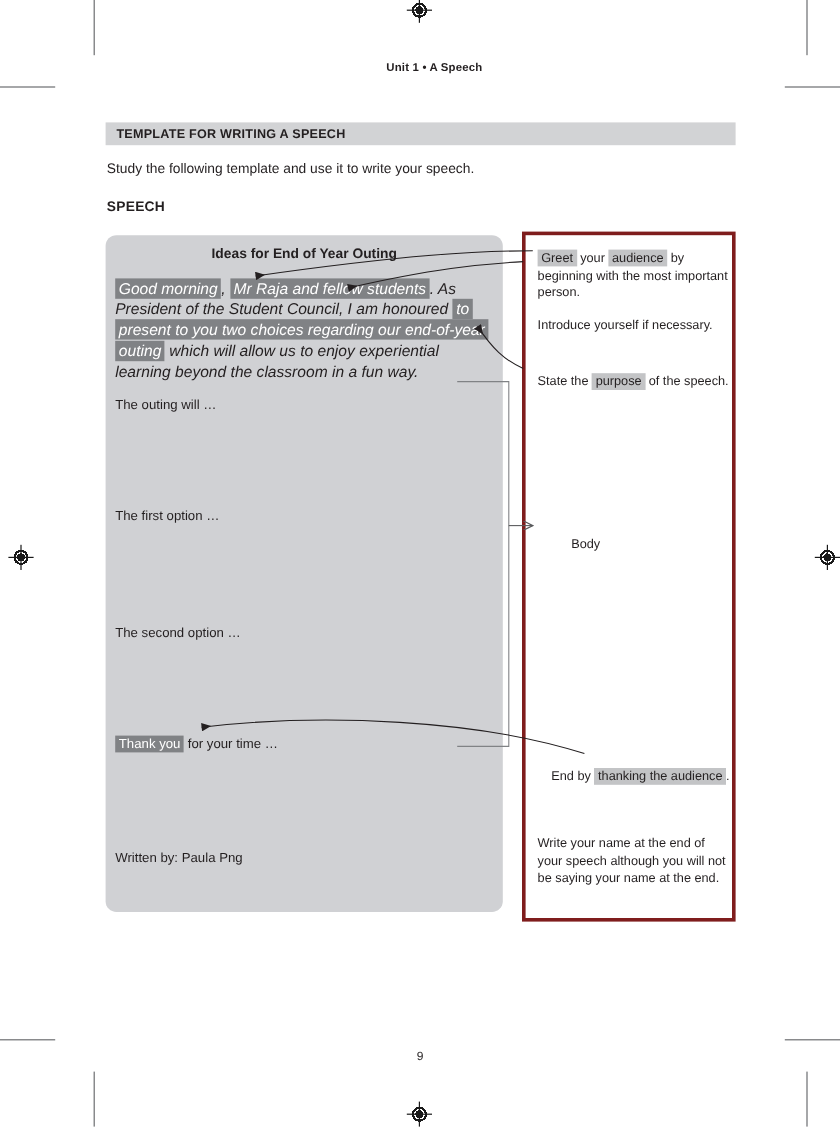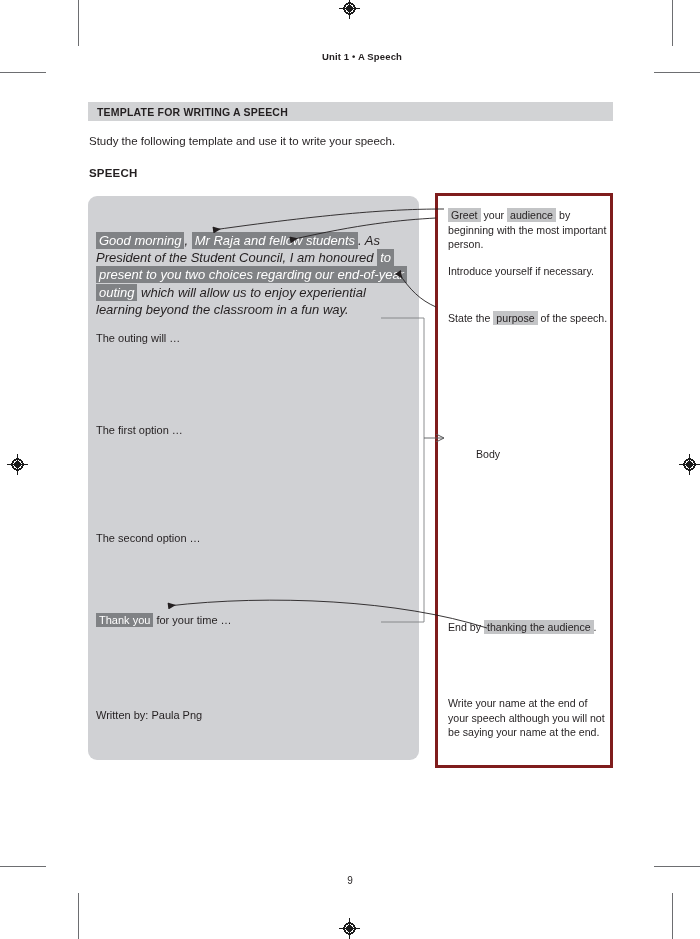--- a/index.html
+++ b/index.html
@@ -119,21 +119,21 @@
     font-style: italic;
   }
   .speech-line {
     position: absolute;
     left: 8px;
     font-size: 11px;
     line-height: 17px;
   }
   .ln-outing   { top: 134px; }
   .ln-first    { top: 226px; }
-  .ln-second   { top: 334px; }
+  .ln-second   { top: 324px; }
   .ln-thanks   { top: 416px; }
   .ln-written  { top: 511px; }
 
   
   .hl-dark {
     background: #808285;
     color: #ffffff;
     padding: 1px 3px;
     box-decoration-break: clone;
     -webkit-box-decoration-break: clone;
@@ -161,21 +161,21 @@
     position: absolute;
     left: 10px;
     width: 160px;
     font-size: 10.6px;
     line-height: 14.6px;
   }
   .note-greet   { top: 12px; }
   .note-intro   { top: 68px; }
   .note-purpose { top: 115px; }
   .note-body    { top: 251px; padding-left: 28px; }
-  .note-end     { top: 424px; }
+  .note-end     { top: 444px; text-align: right; }
   .note-name    { top: 500px; }
 
   
   .overlay {
     position: absolute;
     left: 0; top: 0;
     width: 700px;
     height: 939px;
     pointer-events: none;
   }
@@ -210,20 +210,21 @@
 
 <div class="banner">
   <span>TEMPLATE FOR WRITING A SPEECH</span>
 </div>
 
 <div class="instruction">Study the following template and use it to write your speech.</div>
 <div class="subhead">SPEECH</div>
 
 <div class="speech-panel">
 
+  <div class="speech-title">Ideas for End of Year Outing</div>
 
   <div class="speech-body"><span class="hl-dark">Good morning</span><span>,</span> <span class="hl-dark">Mr Raja and fellow students</span><span>. As President of the Student Council, I am honoured</span> <span class="hl-dark">to present to you two choices regarding our end-of-year outing</span> <span>which will allow us to enjoy experiential learning beyond the classroom in a fun way.</span></div>
 
   <div class="speech-line ln-outing">The outing will …</div>
   <div class="speech-line ln-first">The first option …</div>
   <div class="speech-line ln-second">The second option …</div>
 
   <div class="speech-line ln-thanks"><span class="hl-dark">Thank you</span> <span>for your time …</span></div>
 
   <div class="speech-line ln-written">Written by: Paula Png</div>

